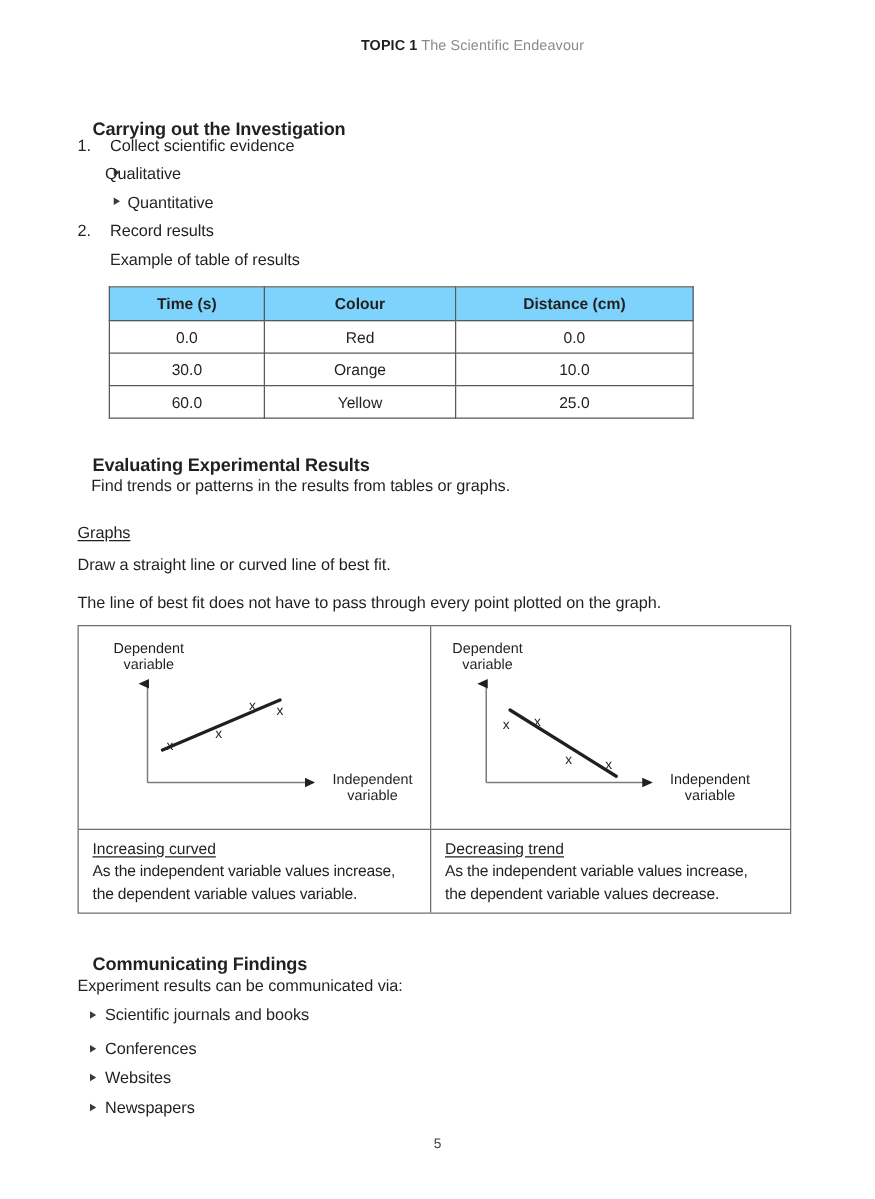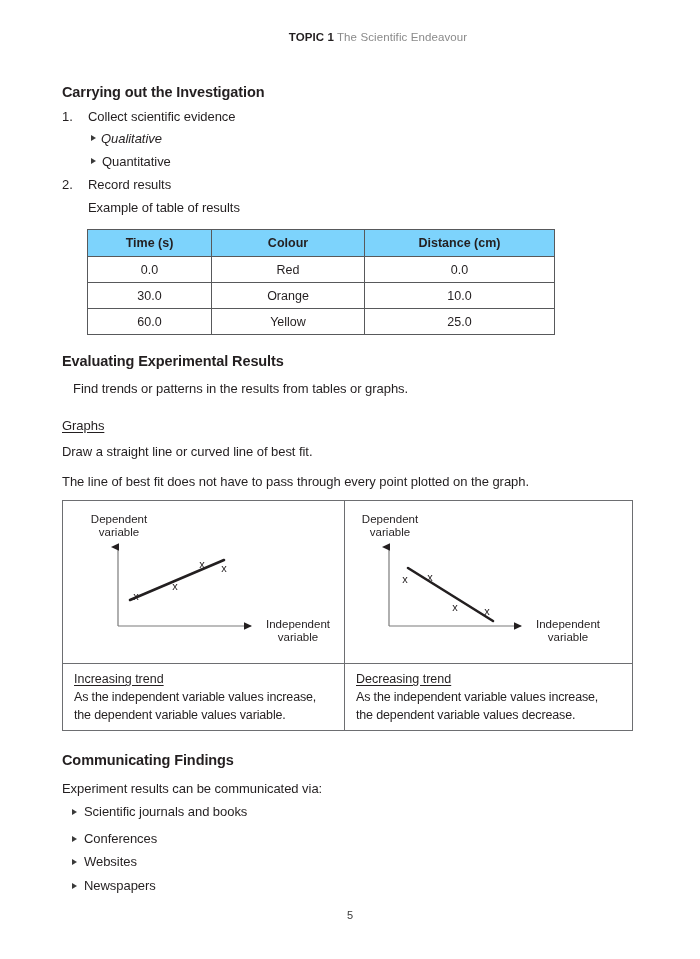--- a/index.html
+++ b/index.html
@@ -40,21 +40,21 @@
   }
   .running-header .topic-title {
     color: #8a8a8a;
     font-weight: normal;
     margin-left: 3px;
   }
 
   h2.section-head {
     font-size: 14.5px;
     font-weight: bold;
-    margin: 0;
+    margin: 12px;
     color: #231f20;
     letter-spacing: -0.1px;
   }
 
   .underlined {
     text-decoration: underline;
     text-underline-offset: 2px;
   }
 
   
@@ -193,21 +193,21 @@
   <div class="running-header">
     <span class="topic-num">TOPIC 1</span><span class="topic-title">The Scientific Endeavour</span>
   </div>
 
   <h2 class="section-head" style="position:absolute; left:62px; top:84px;">Carrying out the Investigation</h2>
 
   <span class="abs-text" style="left:62px; top:109px;">1.</span>
   <span class="abs-text" style="left:88px; top:109px;">Collect scientific evidence</span>
 
   <span class="tri-bullet" style="left:91px; top:135px;"></span>
-  <span class="abs-text" style="left:101px; top:131px;font-style:italic;">Qualitative</span>
+  <span class="abs-text" style="left:84px; top:131px;">Qualitative</span>
 
   <span class="tri-bullet" style="left:91px; top:158px;"></span>
   <span class="abs-text" style="left:102px; top:154px;">Quantitative</span>
 
   <span class="abs-text" style="left:62px; top:177px;">2.</span>
   <span class="abs-text" style="left:88px; top:177px;">Record results</span>
 
   <span class="abs-text" style="left:88px; top:200px;">Example of table of results</span>
 
   <table class="results-table">
@@ -310,21 +310,21 @@
         <span>Dependent</span><br>
         <span>variable</span>
       </div>
       <div class="axis-label" style="left:182px; top:117px; width:82px;">
         <span>Independent</span><br>
         <span>variable</span>
       </div>
     </div>
 
     <div class="caption-pane left">
-      <span class="caption-title">Increasing trend</span>
+      <span class="caption-title">Increasing curved</span>
       <span class="caption-line">As the independent variable values increase,</span>
       <span class="caption-line">the dependent variable values variable.</span>
     </div>
 
     <div class="caption-pane right">
       <span class="caption-title">Decreasing trend</span>
       <span class="caption-line">As the independent variable values increase,</span>
       <span class="caption-line">the dependent variable values decrease.</span>
     </div>
   </div>

